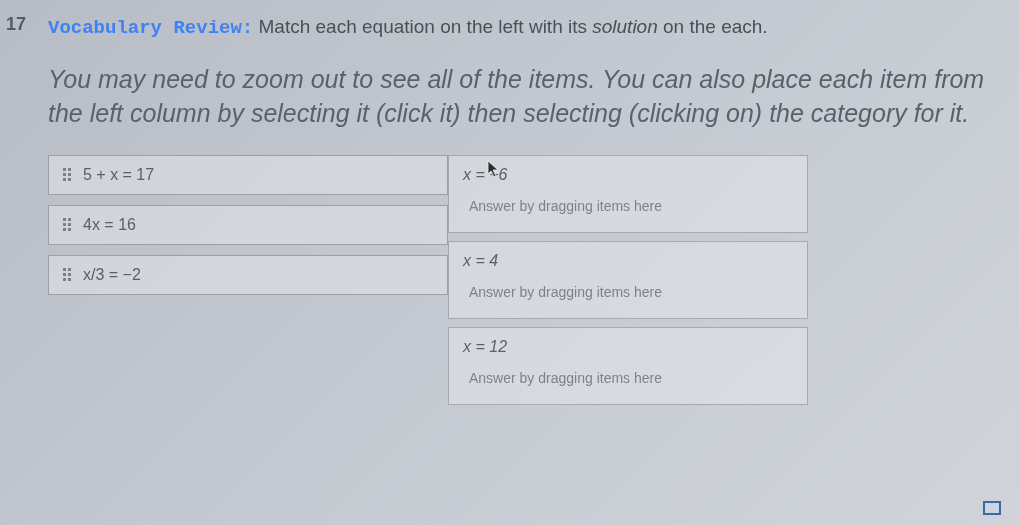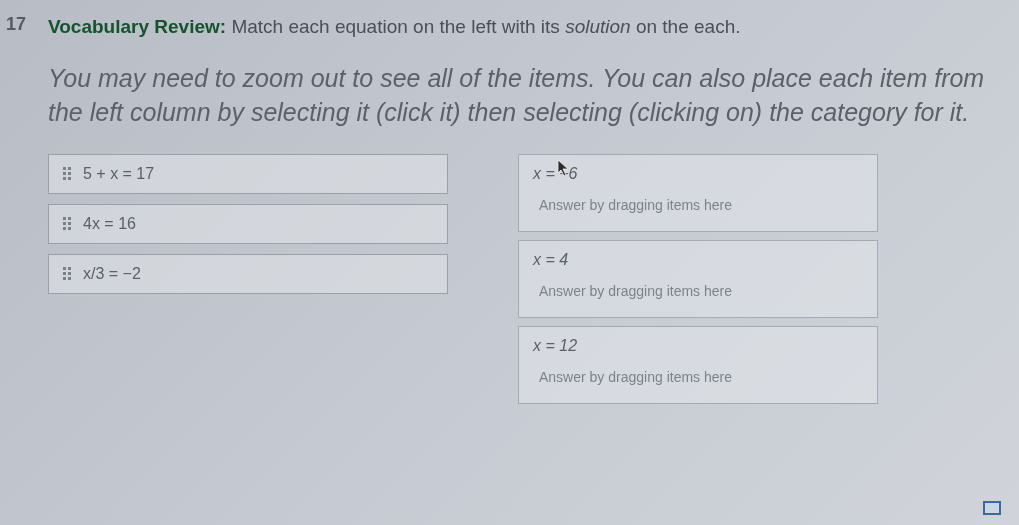--- a/index.html
+++ b/index.html
@@ -20,35 +20,34 @@
     font-size: 18px;
     font-weight: bold;
     color: #555b64;
   }
   .header-line {
     margin-left: 38px;
     margin-top: 6px;
     font-size: 19px;
     color: #4a5058;
   }
-  .header-line b { font-weight: bold; color: #14532d; }
+  .header-line b { font-weight: bold; color: #3b82f6; font-family: Liberation Mono, monospace; }
   .header-line i { }
   .instr {
     margin-left: 38px;
     margin-top: 24px;
     font-size: 25px;
     font-style: italic;
     color: #5a616a;
     line-height: 1.35;
   }
   .columns {
     display: flex;
     margin-left: 38px;
     margin-top: 24px;
-    gap: 70px;
   }
   .left-col { width: 400px; display: flex; flex-direction: column; gap: 10px; }
   .right-col { width: 360px; display: flex; flex-direction: column; gap: 8px; }
   .item-box {
     border: 1px solid #9aa0aa;
     background: rgba(226,229,234,0.55);
     padding: 10px 14px;
     display: flex;
     align-items: center;
     gap: 12px;

